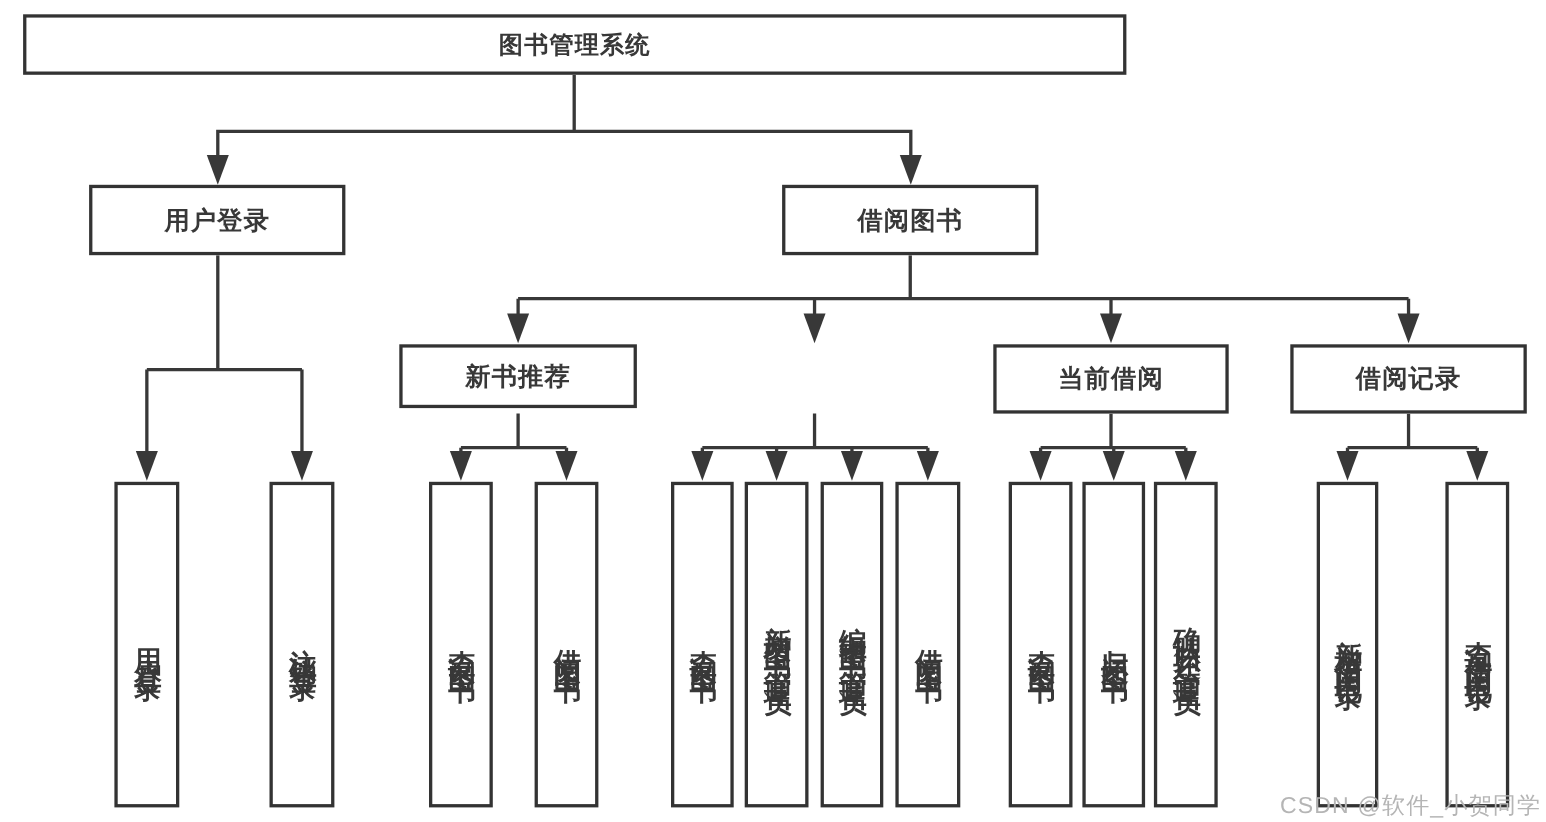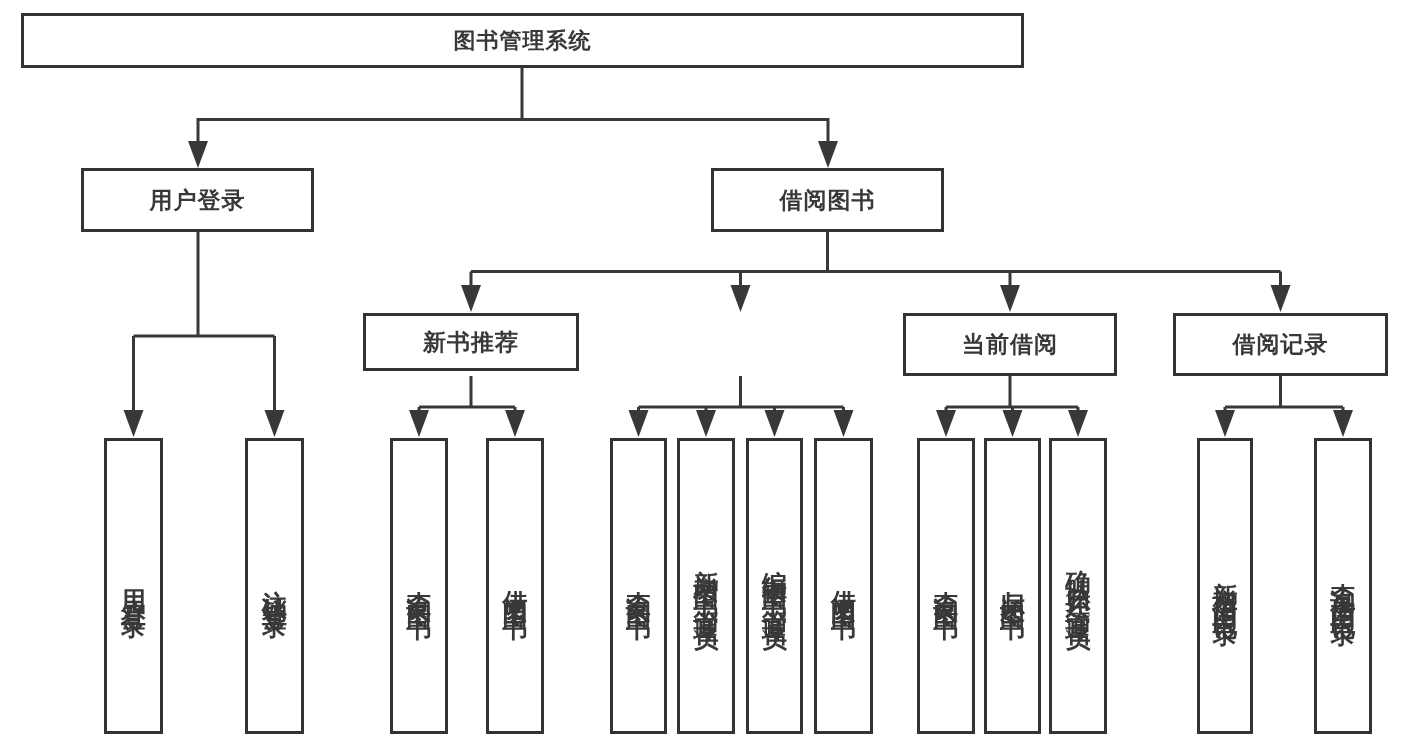--- a/index.html
+++ b/index.html
@@ -129,13 +129,14 @@
   <div class="box v" style="left:746px;top:438px;width:57px;height:296px">编辑图书（管理员）</div>
   <div class="box v" style="left:814px;top:438px;width:59px;height:296px">借阅图书</div>
 
   <div class="box v" style="left:917px;top:438px;width:58px;height:296px">查询图书</div>
   <div class="box v" style="left:984px;top:438px;width:57px;height:296px">归还图书</div>
   <div class="box v" style="left:1049px;top:438px;width:58px;height:296px">确认归还（管理员）</div>
 
   <div class="box v" style="left:1197px;top:438px;width:56px;height:296px">新增借阅记录</div>
   <div class="box v" style="left:1314px;top:438px;width:58px;height:296px">查询借阅记录</div>
 
+  <div class="watermark">CSDN @软件_小贺同学</div>
 </div>
 
 </body></html>

